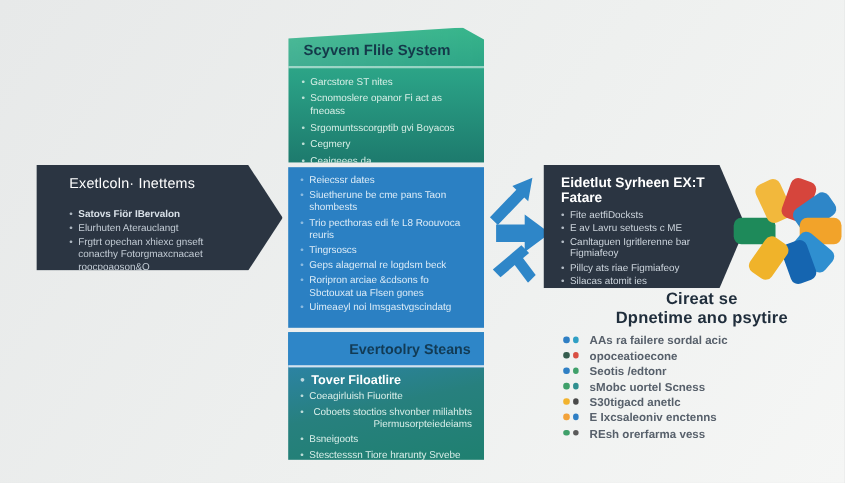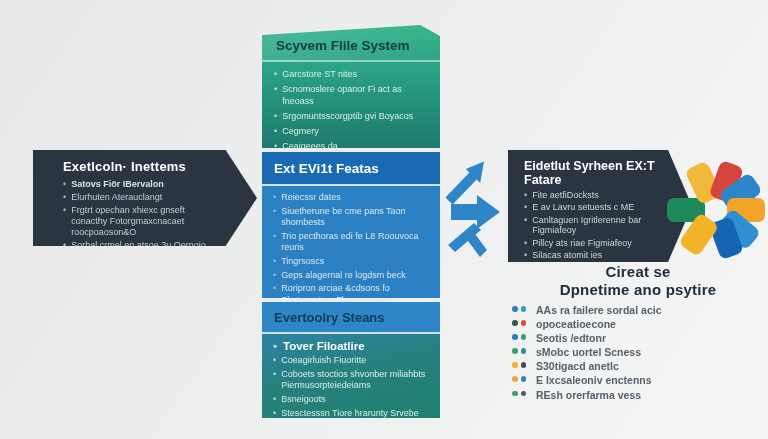--- a/index.html
+++ b/index.html
@@ -14,21 +14,21 @@
   li{display:flex;align-items:flex-start;}
   .blt{flex:0 0 auto;margin-right:5px;opacity:.85;}
   .txt{display:block;}
 
   
   .left-box{
     left:33px;top:150px;width:224px;height:96px;background:#2b3542;
     clip-path:polygon(0 0,86% 0,100% 50%,86% 100%,0 100%);
     padding:9px 40px 8px 30px;color:#fff;
   }
-  .left-box .title{font-size:13px;font-weight:bold;letter-spacing:.2px;margin-bottom:5px;}
+  .left-box .title{font-size:13px;font-weight:normal;letter-spacing:.2px;margin-bottom:15px;}
   .left-box li{font-size:9px;line-height:1.22;color:#c3ccd5;margin-bottom:2px;}
   .left-box li:first-child .txt{font-weight:bold;color:#d9e1e8;}
 
   
   .box-top{
     left:262px;top:25px;width:178px;height:123px;
     background:linear-gradient(180deg,#37b58b 0%,#2aa085 38%,#1d7a6d 100%);
     clip-path:polygon(0 10px,89% 0,100% 11px,100% 100%,0 100%);
     color:#d8efe7;
   }
@@ -47,33 +47,34 @@
     padding:9px 12px 8px 12px;border-bottom:2px solid #d3e2ee;
   }
   .box-mid .body{padding:6px 11px 4px 11px;}
   .box-mid li{font-size:9px;line-height:1.25;margin-bottom:2.5px;}
   .box-mid .blt{opacity:.55;}
 
   .box-bot{
     left:262px;top:302px;width:178px;height:116px;
     background:linear-gradient(168deg,#2f85b9 0%,#27807e 55%,#1f8070 100%);
     color:#d9eee9;
+    text-align:right;
   }
   .box-bot .hdr{
     background:#2e86c8;color:#123b55;font-size:13px;font-weight:bold;
     padding:8px 12px 7px 12px;border-bottom:2px solid #d3e2ee;
   }
   .box-bot .body{padding:6px 11px 4px 11px;}
   .box-bot .lead{display:flex;font-size:11.5px;font-weight:bold;color:#ffffff;margin-bottom:3px;}
   .box-bot .lead .blt{margin-right:6px;opacity:.7;}
   .box-bot li{font-size:9px;line-height:1.25;margin-bottom:2.5px;}
 
   
   .right-box{
-    left:508px;top:150px;width:184px;height:112px;background:#2b3542;
+    left:494px;top:150px;width:184px;height:112px;background:#2b3542;
     clip-path:polygon(0 0,87% 0,100% 50%,87% 100%,0 100%);
     padding:9px 34px 6px 16px;color:#fff;
   }
   .right-box .title{font-size:12.5px;font-weight:bold;margin-bottom:3px;}
   .right-box li{font-size:9px;line-height:1.2;color:#ccd4dc;margin-bottom:1.5px;}
 
   
   .branch{left:443px;top:157px;width:58px;height:100px;}
 
   
@@ -139,21 +140,20 @@
           <li>
             <span class="blt">•</span>
             <span class="txt">Ceaigeees da</span>
           </li>
         </ul>
       <div class="footer-bold">conurd</div>
     </div>
   </div>
 
   <div class="panel box-mid">
-    <div class="hdr">Ext EVi1t Featas</div>
     <div class="body">
       <ul>
           <li>
             <span class="blt">•</span>
             <span class="txt">Reiecssr dates</span>
           </li>
           <li>
             <span class="blt">•</span>
             <span class="txt">Siuetherune be cme pans Taon shombests</span>
           </li>

